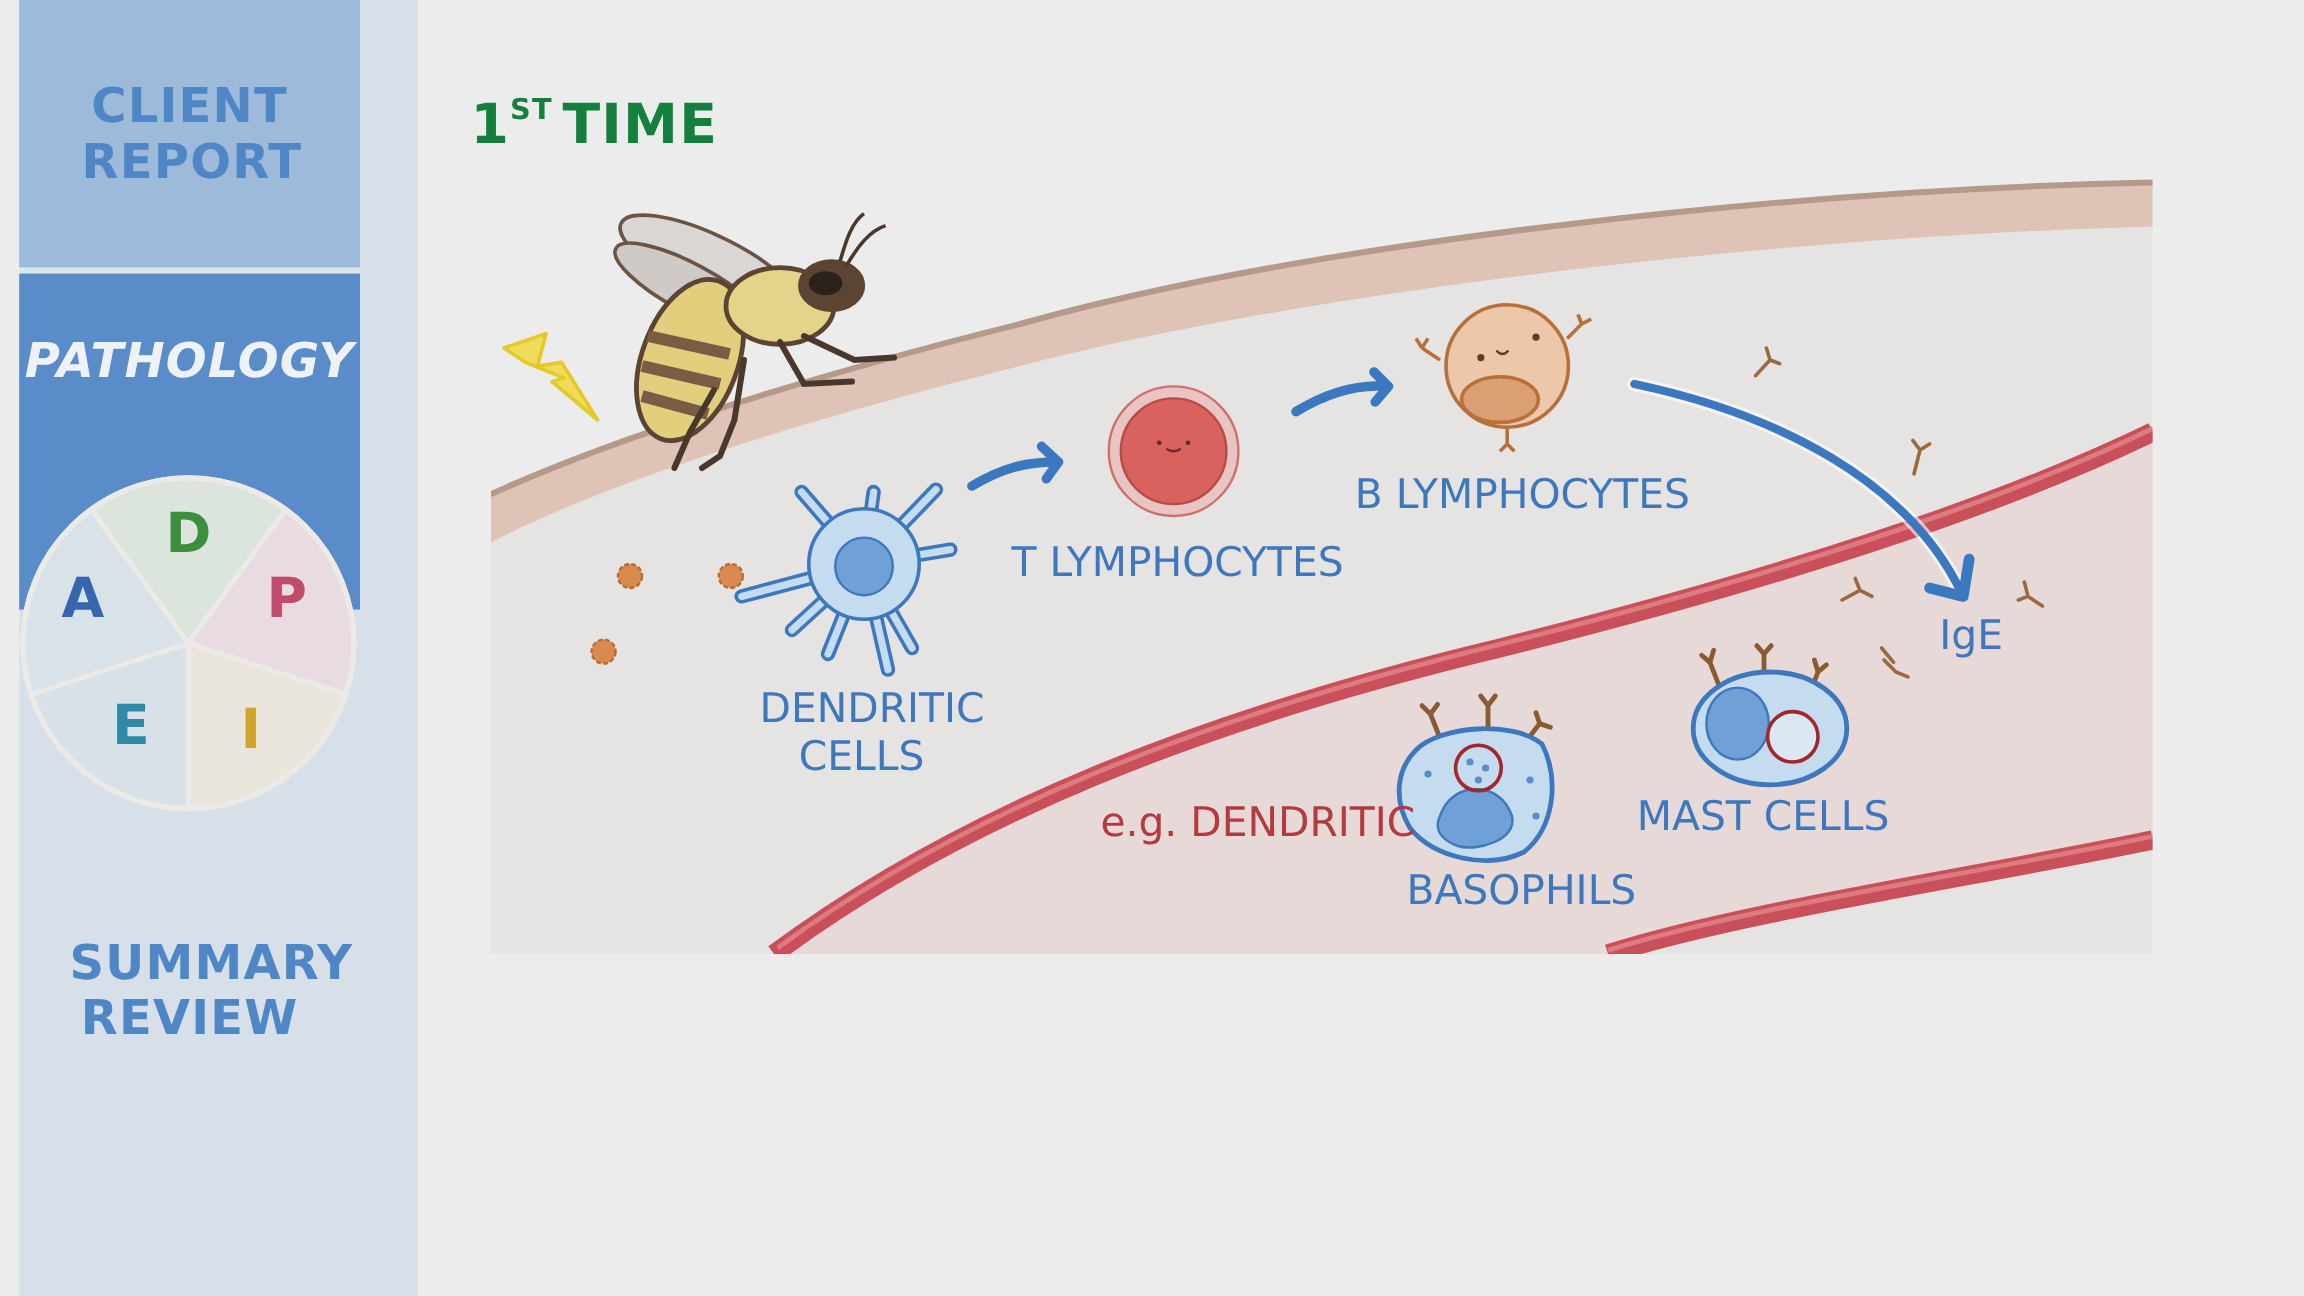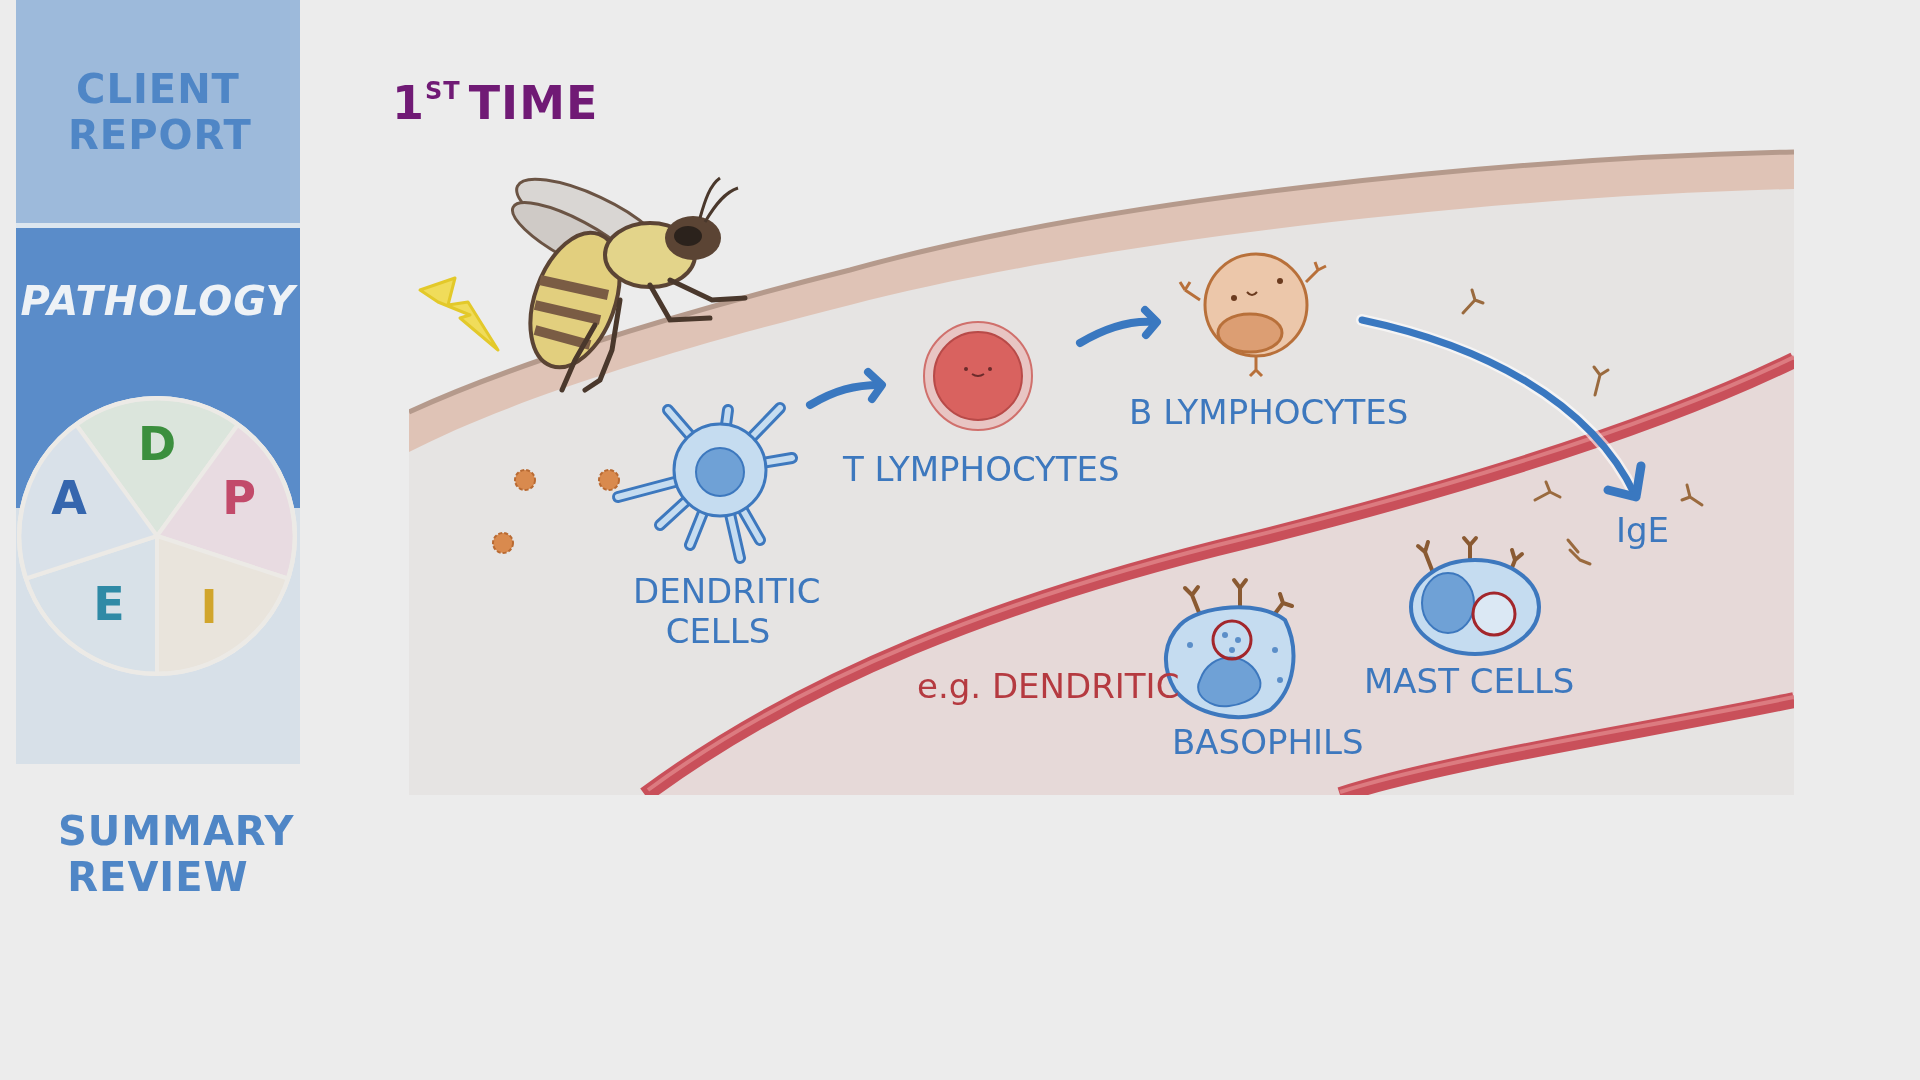--- a/index.html
+++ b/index.html
@@ -3,22 +3,23 @@
 <meta charset="utf-8">
 <style>
   html, body { margin: 0; padding: 0; }
   body {
     width: 1920px; height: 1080px; overflow: hidden;
     background: #ececec;
     font-family: "DejaVu Sans", sans-serif;
     position: relative;
   }
   .sidebar {
-    position: absolute; left: 16px; top: 0; width: 284px; height: 764px;
+    position: absolute; left: 16px; top: 0; width: 284px; height: 1080px;
     background: #d7e0e8;
+    padding-left: 48px;
   }
   .sb-client {
     position: absolute; left: 0; top: 0; width: 284px; height: 223px;
     background: #9dbadb;
     display: flex; align-items: center; justify-content: center; text-align: center;
     cursor: pointer;
   }
   .sb-client span, .sb-summary span {
     color: #4f86c6; font-weight: bold; font-size: 40px; line-height: 46px;
     letter-spacing: 1px;
@@ -33,26 +34,26 @@
   }
   .sb-patho .label {
     position: absolute; left: 0; right: 0; top: 50px; text-align: center;
     color: #eef2f6; font-weight: bold; font-size: 40px; letter-spacing: 1px; font-style: italic;
   }
   .pie {
     position: absolute; left: 15px; top: 394px; width: 284px; height: 284px;
   }
   .sb-summary {
     position: absolute; left: 0; top: 780px; width: 284px; height: 120px;
-    display: flex; align-items: flex-end; justify-content: center; text-align: center;
+    display: flex; align-items: flex-start; justify-content: center; text-align: center;
     cursor: pointer;
   }
   .title {
     position: absolute; left: 392px; top: 76px;
-    color: #701a75; font-weight: bold; font-size: 46px; letter-spacing: 1px;
+    color: #15803d; font-weight: bold; font-size: 46px; letter-spacing: 1px;
   }
   .title sup { font-size: 24px; vertical-align: 20px; margin-right: 8px; }
   .panel {
     position: absolute; left: 409px; top: 148px; width: 1385px; height: 647px;
     overflow: hidden;
   }
   .lbl {
     position: absolute; color: #3d78be; font-size: 34px; white-space: nowrap;
     font-family: "DejaVu Sans", sans-serif; letter-spacing: 0px;
   }

